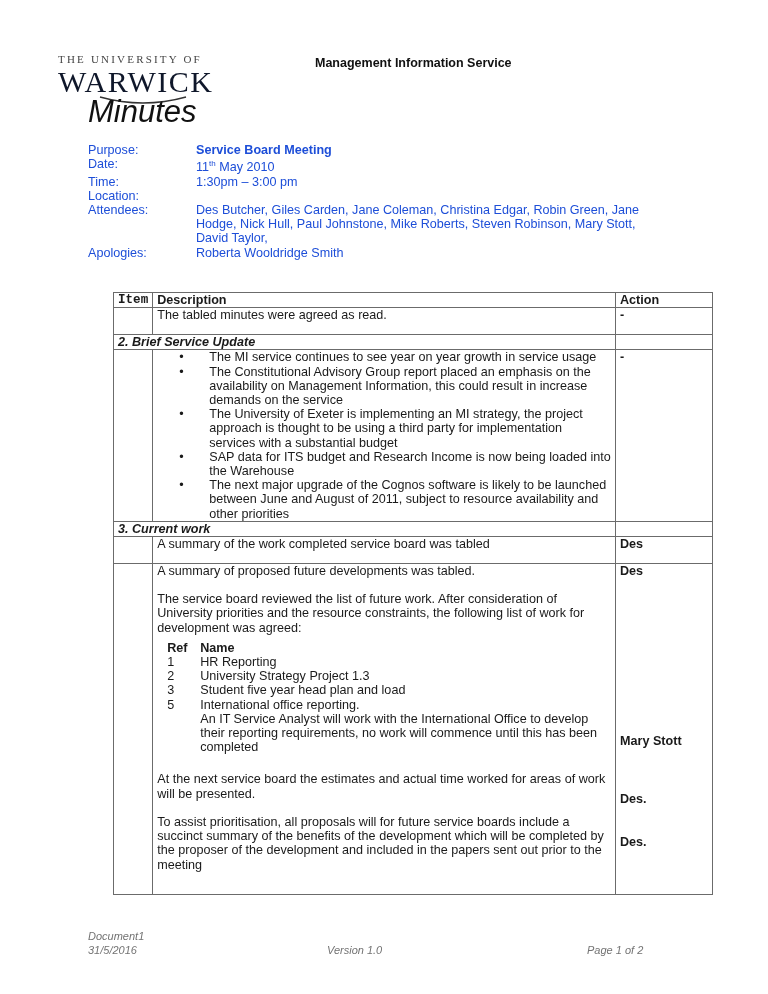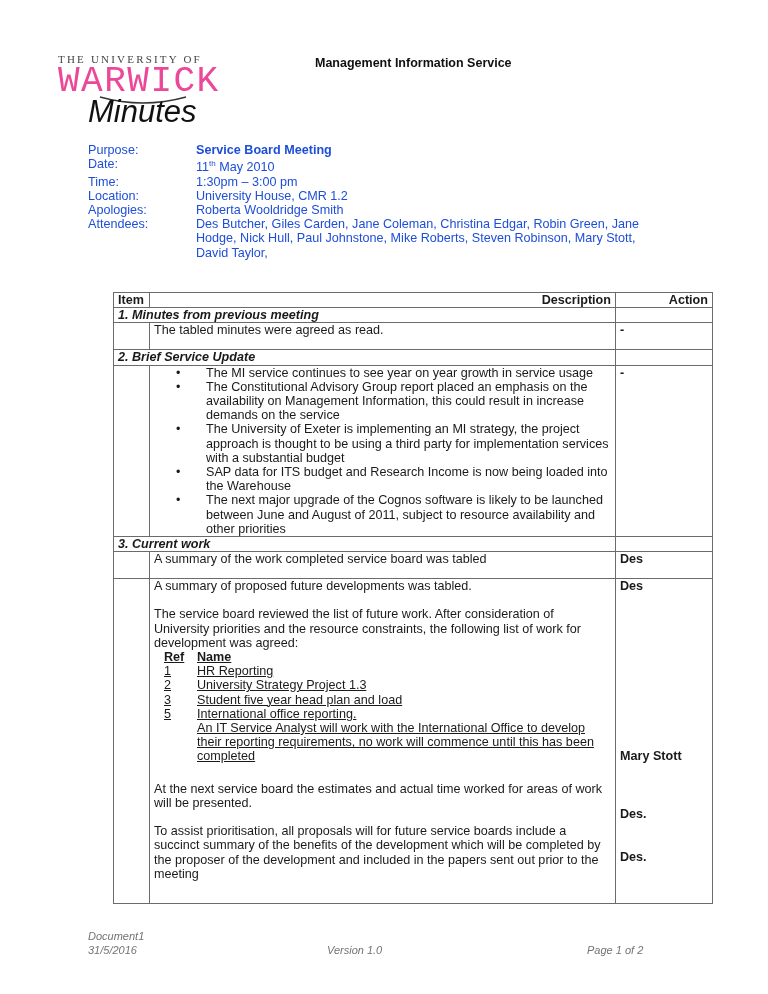--- a/index.html
+++ b/index.html
@@ -6,50 +6,50 @@
   body {
     width: 768px; height: 994px; position: relative; overflow: hidden;
     font-family: "Liberation Sans", sans-serif; color: #111; font-size: 13px;
   }
   .logo { position: absolute; left: 58px; top: 52px; width: 180px; }
   .logo-top {
     font-family: "Liberation Serif", serif; font-size: 11px; letter-spacing: 2.2px;
     color: #444; white-space: nowrap; line-height: 14px;
   }
   .logo-main {
-    font-family: Liberation Mono, monospace; font-size: 36px; letter-spacing: 1.5px;
-    color: #ec4899; line-height: 30px; margin-top: 1px; white-space: nowrap; position: relative;
+    font-family: Liberation Serif, serif; font-size: 30px; letter-spacing: 1.5px;
+    color: #0f172a; line-height: 30px; margin-top: 1px; white-space: nowrap; position: relative;
   }
   .logo-swoosh { position: absolute; left: 40px; top: 28px; }
   .header-title {
     position: absolute; left: 283px; top: 56px; font-weight: bold; font-size: 12.5px; padding-left: 32px;
   }
   .doc-title {
     position: absolute; left: 88px; top: 94px; font-size: 31px; font-weight: normal; font-style: italic;
   }
   .meta { position: absolute; left: 88px; top: 143px; line-height: 14.2px; font-size: 12.6px; color: #1d4ed8; }
   .meta-row { display: flex; }
   .meta-label { width: 108px; flex: none; }
   .meta-val { width: 460px; }
   .meta-val.bold { font-weight: bold; }
   .meta-val sup { font-size: 8px; }
   .minutes {
     position: absolute; left: 113px; top: 292px; width: 600px;
     border-collapse: collapse; font-size: 12.6px; color: #1a1a1a;
   }
   .minutes td { border: 1px solid #6b6b6b; padding: 0 4px; vertical-align: top; line-height: 14.2px; }
-  .minutes td.item-col { width: 27px; }
+  .minutes td.item-col { width: 27px; font-family: Liberation Mono, monospace; }
   .minutes td.action-col { width: 88px; }
-  .hdr td { font-weight: bold; text-align: right; height: 14px; }
+  .hdr td { font-weight: bold; text-align: left; height: 14px; }
   .section td.sec-title { font-weight: bold; font-style: italic; }
   .bullets { margin: 0; padding-left: 52px; }
   .bullets li { list-style: none; position: relative; }
   .bullets li::before { content: "\2022"; position: absolute; left: -30px; }
   .act { font-weight: bold; }
-  .refs { margin-left: 10px; margin-top: 0; text-decoration: underline; }
+  .refs { margin-left: 10px; margin-top: 6px; }
   .ref-row { display: flex; }
   .ref-num { width: 33px; flex: none; }
   .ref-name { flex: 1; }
   .ref-hdr { font-weight: bold; }
   .para { margin-top: 14px; }
   .footer { position: absolute; font-size: 11px; color: #737373; line-height: 14.2px; font-style: italic; }
 </style>
 </head>
 <body>
 
@@ -74,44 +74,39 @@
   <div class="meta-row">
     <div class="meta-label">Date:</div>
     <div class="meta-val"><span>11</span><sup>th</sup><span> May 2010</span></div>
   </div>
   <div class="meta-row">
     <div class="meta-label">Time:</div>
     <div class="meta-val">1:30pm – 3:00 pm</div>
   </div>
   <div class="meta-row">
     <div class="meta-label">Location:</div>
-    <div class="meta-val">University House, CMR 1.2</div>
+  </div>
+  <div class="meta-row">
+    <div class="meta-label">Attendees:</div>
+    <div class="meta-val">Des Butcher, Giles Carden, Jane Coleman, Christina Edgar, Robin Green, Jane Hodge, Nick Hull, Paul Johnstone, Mike Roberts, Steven Robinson, Mary Stott, David Taylor,</div>
   </div>
   <div class="meta-row">
     <div class="meta-label">Apologies:</div>
     <div class="meta-val">Roberta Wooldridge Smith</div>
-  </div>
-  <div class="meta-row">
-    <div class="meta-label">Attendees:</div>
-    <div class="meta-val">Des Butcher, Giles Carden, Jane Coleman, Christina Edgar, Robin Green, Jane Hodge, Nick Hull, Paul Johnstone, Mike Roberts, Steven Robinson, Mary Stott, David Taylor,</div>
   </div>
 </div>
 
 <table class="minutes">
   <tbody>
       <tr class="hdr">
     <td class="item-col" style="text-align:left">Item</td>
     <td>Description</td>
     <td class="action-col">Action</td>
   </tr>
 
-  <tr class="section">
-    <td colspan="2" class="sec-title">1. Minutes from previous meeting</td>
-    <td></td>
-  </tr>
   <tr>
     <td></td>
     <td style="height:26px">The tabled minutes were agreed as read.</td>
     <td class="act">-</td>
   </tr>
 
   <tr class="section">
     <td colspan="2" class="sec-title">2. Brief Service Update</td>
     <td></td>
   </tr>

